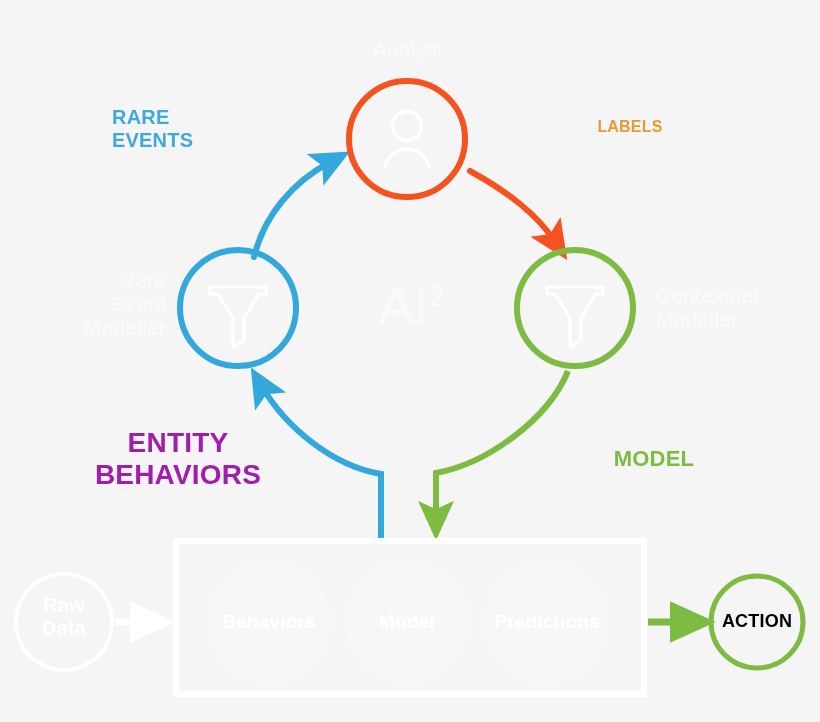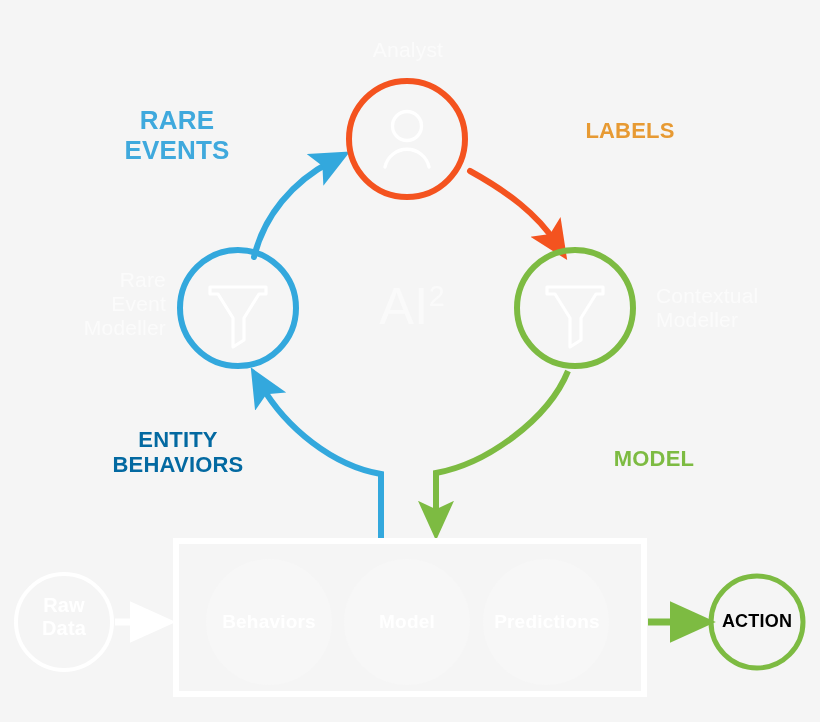--- a/index.html
+++ b/index.html
@@ -40,39 +40,38 @@
     color: #ffffff;
   }
   .lbl-white-soft {
     color: #fbfbfb;
   }
   
   #label-rare-events {
     left: 112px;
     top: 106px;
     width: 130px;
-    text-align: center;
-    font-size: 26px;
+    font-size: 20px;
     color: #3fa9dd;
   }
   #label-labels {
     left: 560px;
     top: 118px;
     width: 140px;
     text-align: center;
-    font-size: 22px;
+    font-size: 16px;
     color: #e79a33;
   }
   #label-entity-behaviors {
     left: 92px;
     top: 427px;
     width: 172px;
     text-align: center;
-    font-size: 22px;
-    color: #0369a1;
+    font-size: 28px;
+    color: #a21caf;
   }
   #label-model {
     left: 582px;
     top: 446px;
     width: 144px;
     text-align: center;
     font-size: 22px;
     color: #7dbb42;
   }
   

